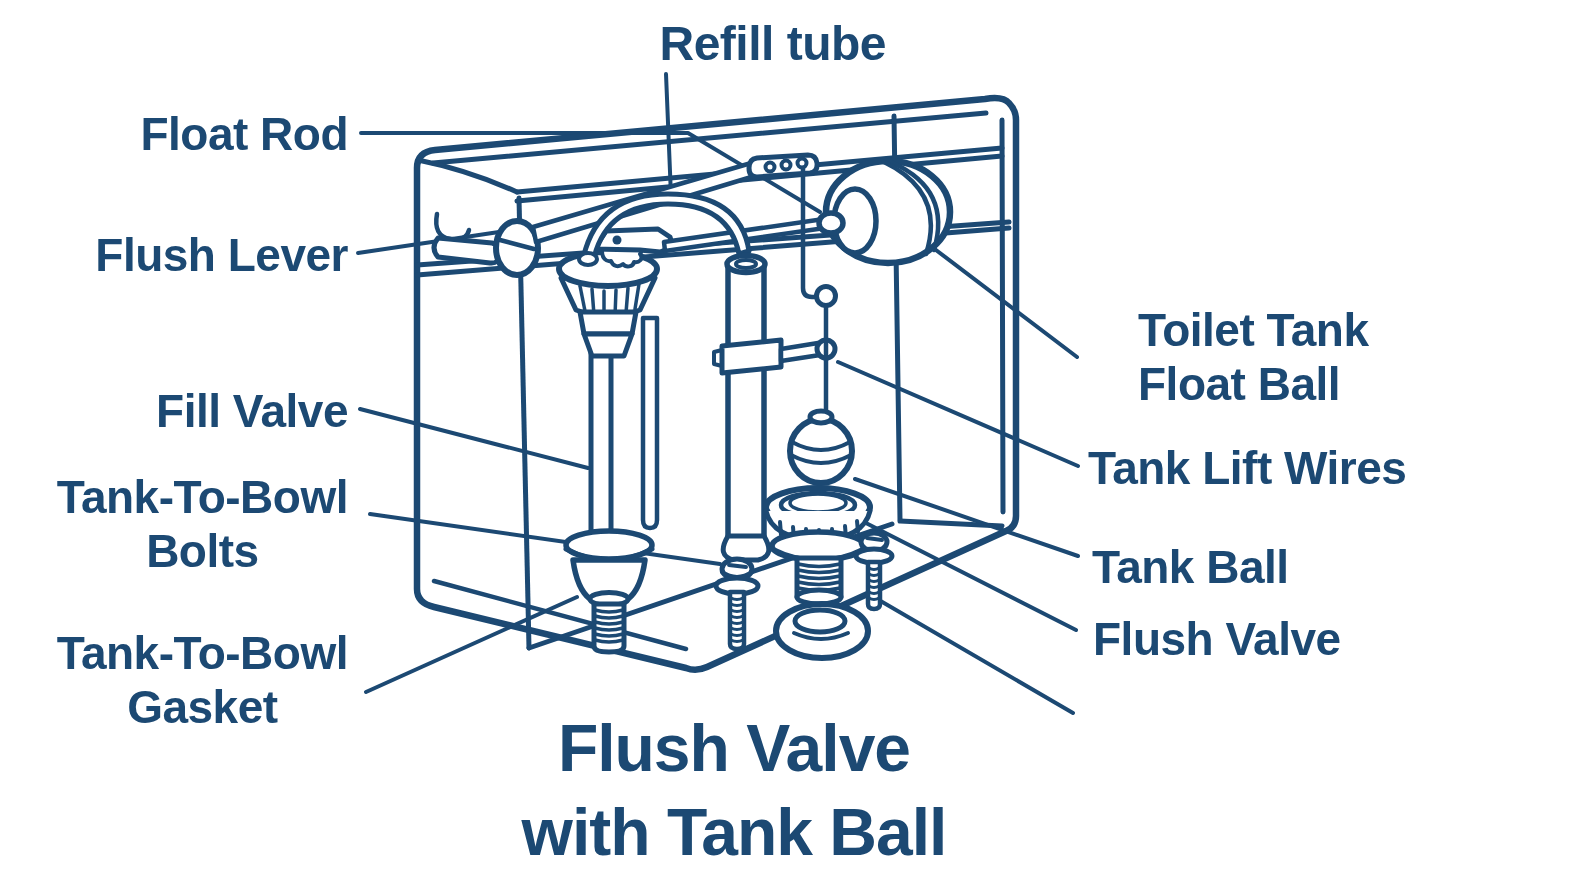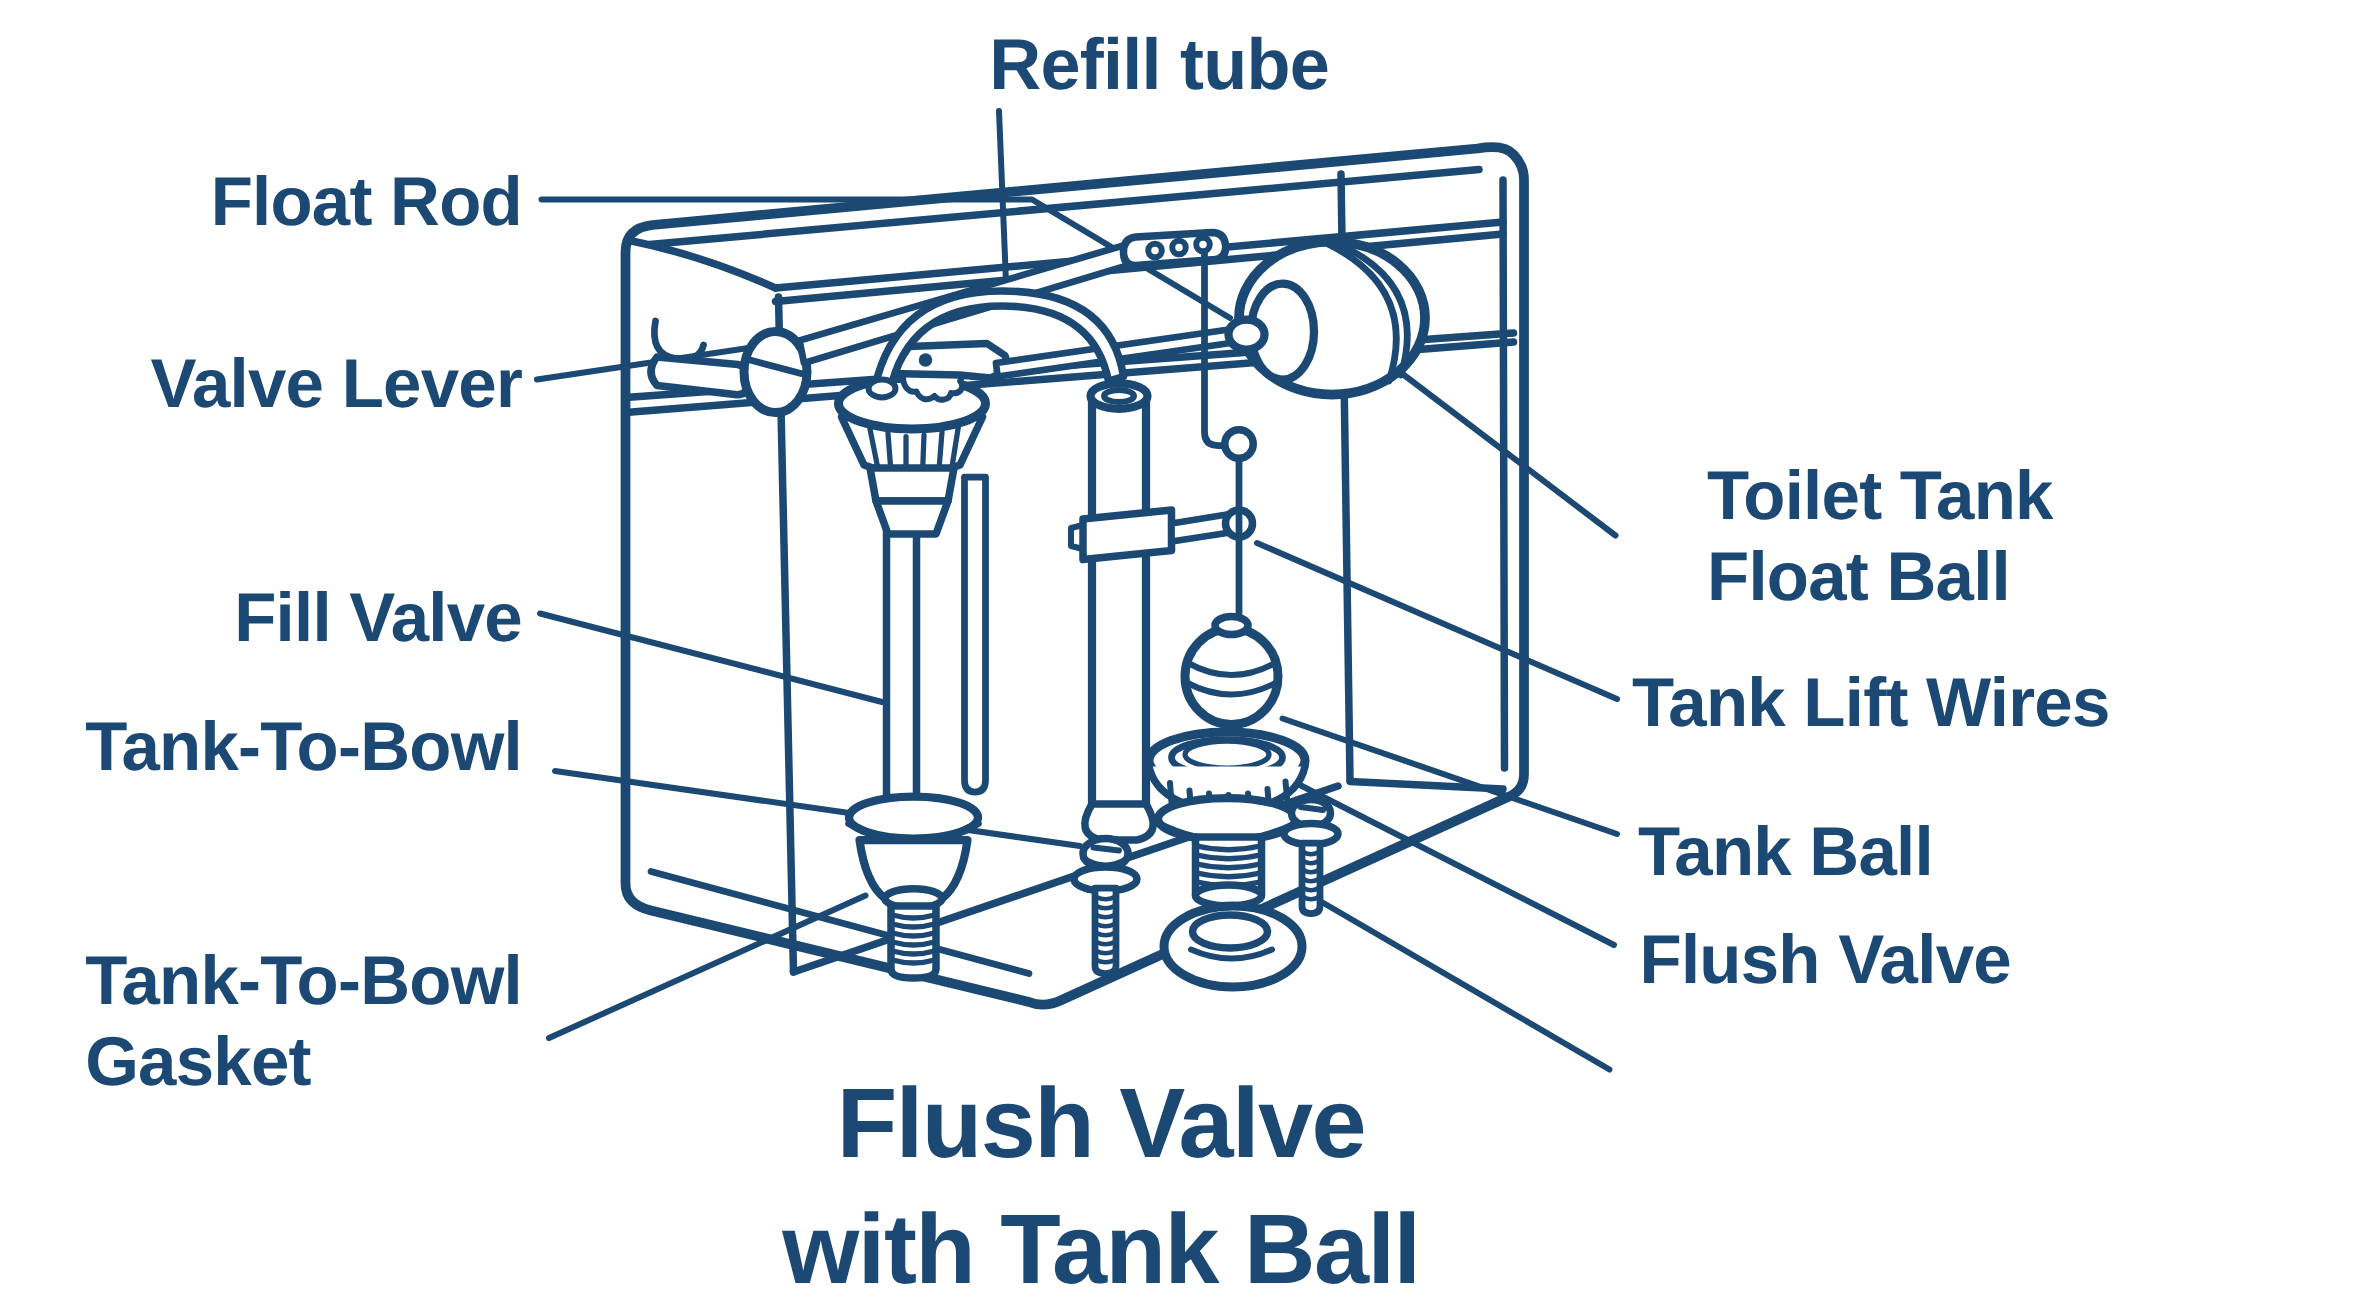--- a/index.html
+++ b/index.html
@@ -1,21 +1,21 @@
 <!DOCTYPE html>
 <html><head>
 <meta charset="utf-8">
 <style>
   html,body{margin:0;padding:0;background:#fff;}
   #stage{position:relative;width:1580px;height:876px;background:var(--paper,#fff);overflow:hidden;
          font-family:"Liberation Sans",sans-serif;}
   .drawing{position:absolute;left:0;top:0;color:var(--ink,#1c4973);}
   .label{position:absolute;font-weight:bold;font-size:46px;line-height:1.18;letter-spacing:-0.5px;
          color:var(--ink,#1c4973);white-space:nowrap;}
-  .r{text-align:left;}
+  .r{text-align:center;}
   .c{text-align:center;}
   .refill{font-size:48px;text-align:right;}
   .title{position:absolute;font-weight:bold;font-size:66px;line-height:1.28;letter-spacing:-1px;
          color:var(--ink,#1c4973);text-align:center;}
 </style>
 </head>
 <body>
 
 <div id="stage" style="--ink: #1c4973; --paper: #ffffff;">
 
@@ -186,26 +186,27 @@
         <ellipse stroke-width="5.5" fill="#fff" cx="855" cy="221" rx="21" ry="32"></ellipse>
         <ellipse stroke-width="5.5" fill="#fff" cx="831" cy="223" rx="12" ry="10"></ellipse>
       </g>
     </g>
   </svg>
 
   <div class="label refill c" style="left:486px;top:16px;width:400px;">Refill tube</div>
 
   <div class="label r" style="right:1232px;top:107px;">Float Rod</div>
 
-  <div class="label r" style="right:1232px;top:228px;">Valve Lever</div>
+  <div class="label r" style="right:1232px;top:228px;">Flush Lever</div>
 
   <div class="label r" style="right:1232px;top:384px;margin-left:25px;">Fill Valve</div>
 
   <div class="label r" style="right:1232px;top:470px;">
     <div>Tank-To-Bowl</div>
+    <div>Bolts</div>
   </div>
 
   <div class="label r" style="right:1232px;top:626px;">
     <div>Tank-To-Bowl</div>
     <div>Gasket</div>
   </div>
 
   <div class="label" style="left:1090px;top:303px;margin-left:48px;">
     <div>Toilet Tank</div>
     <div>Float Ball</div>

